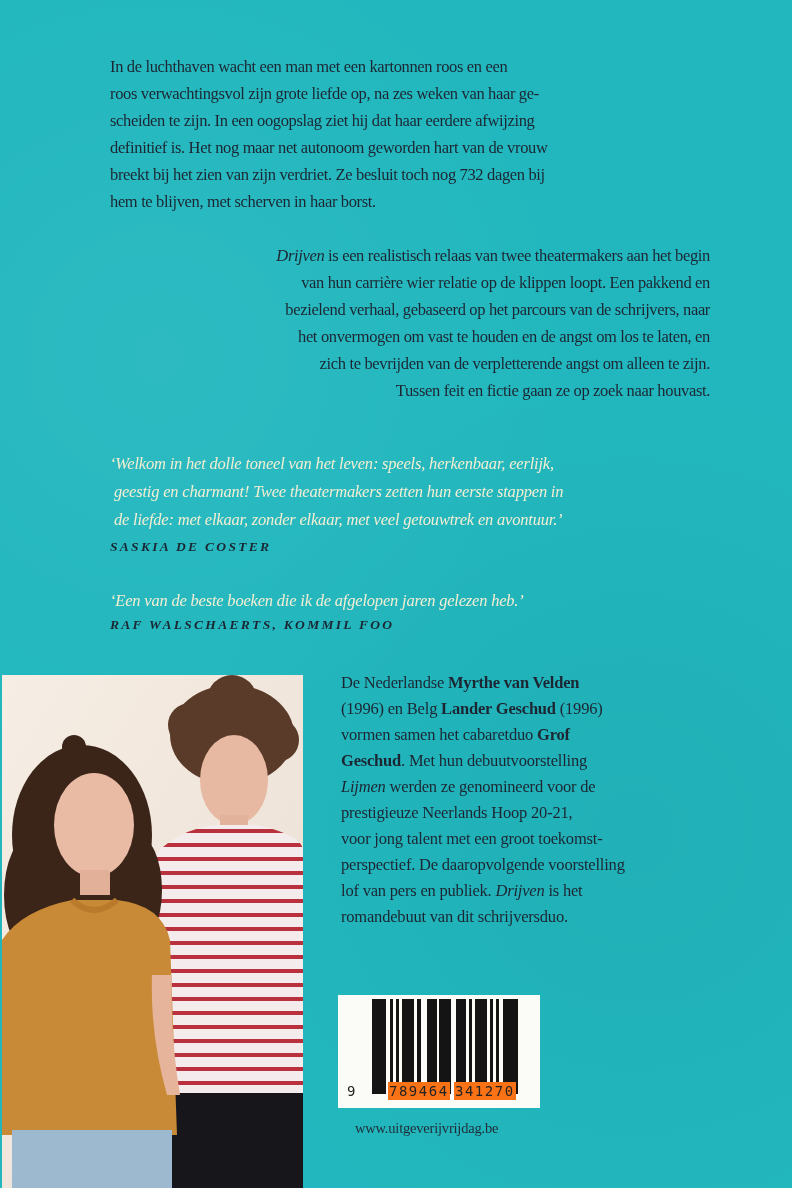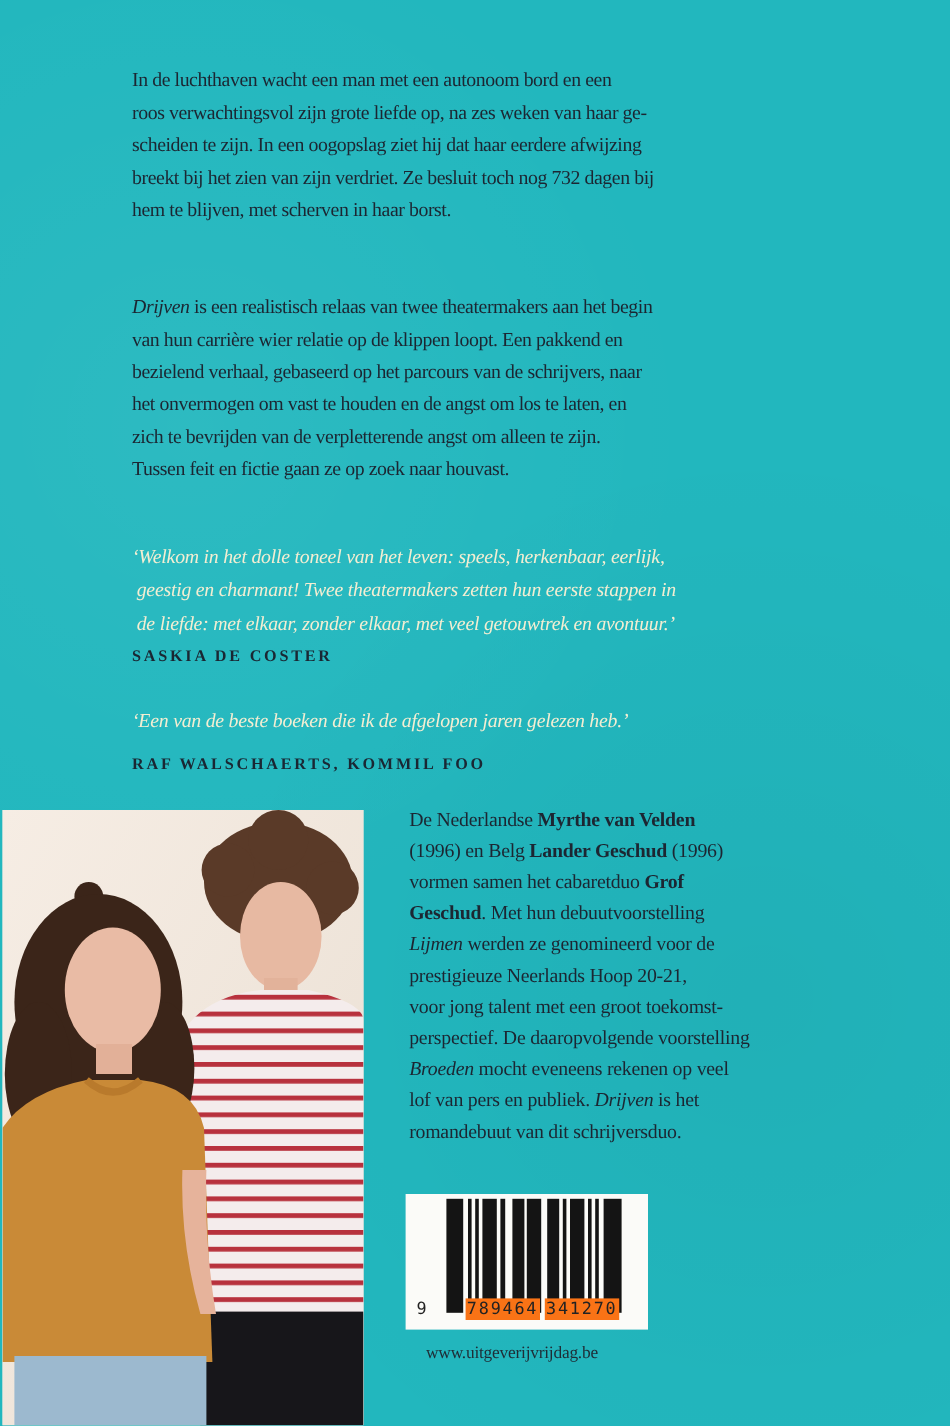--- a/index.html
+++ b/index.html
@@ -21,20 +21,21 @@
   }
   .line i { font-style:italic; }
   .quote .line {
     font-style:italic; color:#f4eed2; font-size:16.5px; line-height:28px; letter-spacing:-0.2px;
   }
   .attrib {
     display:block; white-space:nowrap;
     font-family:"Liberation Serif", "DejaVu Serif", serif;
     font-size:13.5px; letter-spacing:2.3px; font-weight:bold; color:#1a2733;
     line-height:20px;
+    font-style:italic;
   }
   .photo {
     position:absolute; left:2px; top:675px; width:301px; height:513px; overflow:hidden;
     background:#f3e9df;
   }
   .bio { position:absolute; left:341px; top:670px; width:400px; }
   .bio .line { font-size:16.5px; line-height:26px; letter-spacing:-0.2px; }
   .bio b { font-weight:bold; }
   .barcode-box {
     position:absolute; left:338px; top:995px; width:202px; height:113px; background:#fbfbf8;
@@ -50,46 +51,47 @@
   }
   .website {
     position:absolute; left:355px; top:1120px; font-size:14.5px; color:#1f2c36;
     font-family:"Liberation Serif", "DejaVu Serif", serif; letter-spacing:-0.2px;
   }
 </style>
 </head>
 <body>
 
 <div class="block" style="top:53px;">
-  <span class="line">In de luchthaven wacht een man met een autonoom bord en een</span>
+  <span class="line">In de luchthaven wacht een man met een kartonnen roos en een</span>
   <span class="line">roos verwachtingsvol zijn grote liefde op, na zes weken van haar ge-</span>
   <span class="line">scheiden te zijn. In een oogopslag ziet hij dat haar eerdere afwijzing</span>
+  <span class="line">definitief is. Het nog maar net autonoom geworden hart van de vrouw</span>
   <span class="line">breekt bij het zien van zijn verdriet. Ze besluit toch nog 732 dagen bij</span>
   <span class="line">hem te blijven, met scherven in haar borst.</span>
 </div>
 
-<div class="block" style="top:242px;">
+<div class="block" style="top:242px;text-align:right;">
   <span class="line"><i>Drijven</i><span> is een realistisch relaas van twee theatermakers aan het begin</span></span>
   <span class="line">van hun carrière wier relatie op de klippen loopt. Een pakkend en</span>
   <span class="line">bezielend verhaal, gebaseerd op het parcours van de schrijvers, naar</span>
   <span class="line">het onvermogen om vast te houden en de angst om los te laten, en</span>
   <span class="line">zich te bevrijden van de verpletterende angst om alleen te zijn.</span>
   <span class="line">Tussen feit en fictie gaan ze op zoek naar houvast.</span>
 </div>
 
 <div class="block quote" style="top:450px;">
   <span class="line" style="white-space:pre;">‘Welkom in het dolle toneel van het leven: speels, herkenbaar, eerlijk,</span>
   <span class="line" style="white-space:pre;"> geestig en charmant! Twee theatermakers zetten hun eerste stappen in</span>
   <span class="line" style="white-space:pre;font-style:italic;"> de liefde: met elkaar, zonder elkaar, met veel getouwtrek en avontuur.’</span>
   <span class="attrib" style="margin-top:3px;">SASKIA DE COSTER</span>
 </div>
 
 <div class="block quote" style="top:587px;">
   <span class="line">‘Een van de beste boeken die ik de afgelopen jaren gelezen heb.’</span>
-  <span class="attrib" style="margin-top:12px;">RAF WALSCHAERTS, KOMMIL FOO</span>
+  <span class="attrib" style="margin-top:0px;">RAF WALSCHAERTS, KOMMIL FOO</span>
 </div>
 
 <div class="photo">
   <svg width="301" height="513" viewBox="0 0 301 513" xmlns="http://www.w3.org/2000/svg">
     <defs>
       <linearGradient id="wall" x1="0" y1="0" x2="1" y2="1">
         <stop offset="0" stop-color="#f6ede4"></stop>
         <stop offset="1" stop-color="#eadfd3"></stop>
       </linearGradient>
       <pattern id="stripes" width="20" height="14" patternUnits="userSpaceOnUse">
@@ -132,21 +134,20 @@
 
 <div class="bio">
   <span class="line"><span>De Nederlandse </span><b>Myrthe van Velden</b></span>
   <span class="line"><span>(1996) en Belg </span><b>Lander Geschud</b><span> (1996)</span></span>
   <span class="line"><span>vormen samen het cabaretduo </span><b>Grof</b></span>
   <span class="line"><b>Geschud</b><span>. Met hun debuutvoorstelling</span></span>
   <span class="line"><i>Lijmen</i><span> werden ze genomineerd voor de</span></span>
   <span class="line">prestigieuze Neerlands Hoop 20-21,</span>
   <span class="line">voor jong talent met een groot toekomst-</span>
   <span class="line">perspectief. De daaropvolgende voorstelling</span>
-  <span class="line"><i>Broeden</i><span> mocht eveneens rekenen op veel</span></span>
   <span class="line"><span>lof van pers en publiek. </span><i>Drijven</i><span> is het</span></span>
   <span class="line">romandebuut van dit schrijversduo.</span>
 </div>
 
 <div class="barcode-box">
   <div class="bars">
     <div class="bar" style="left:0px;width:14px;height:95px;"></div>
     <div class="bar" style="left:18px;width:3px;height:85px;"></div>
     <div class="bar" style="left:24px;width:3px;height:85px;"></div>
     <div class="bar" style="left:30px;width:12px;height:85px;"></div>

